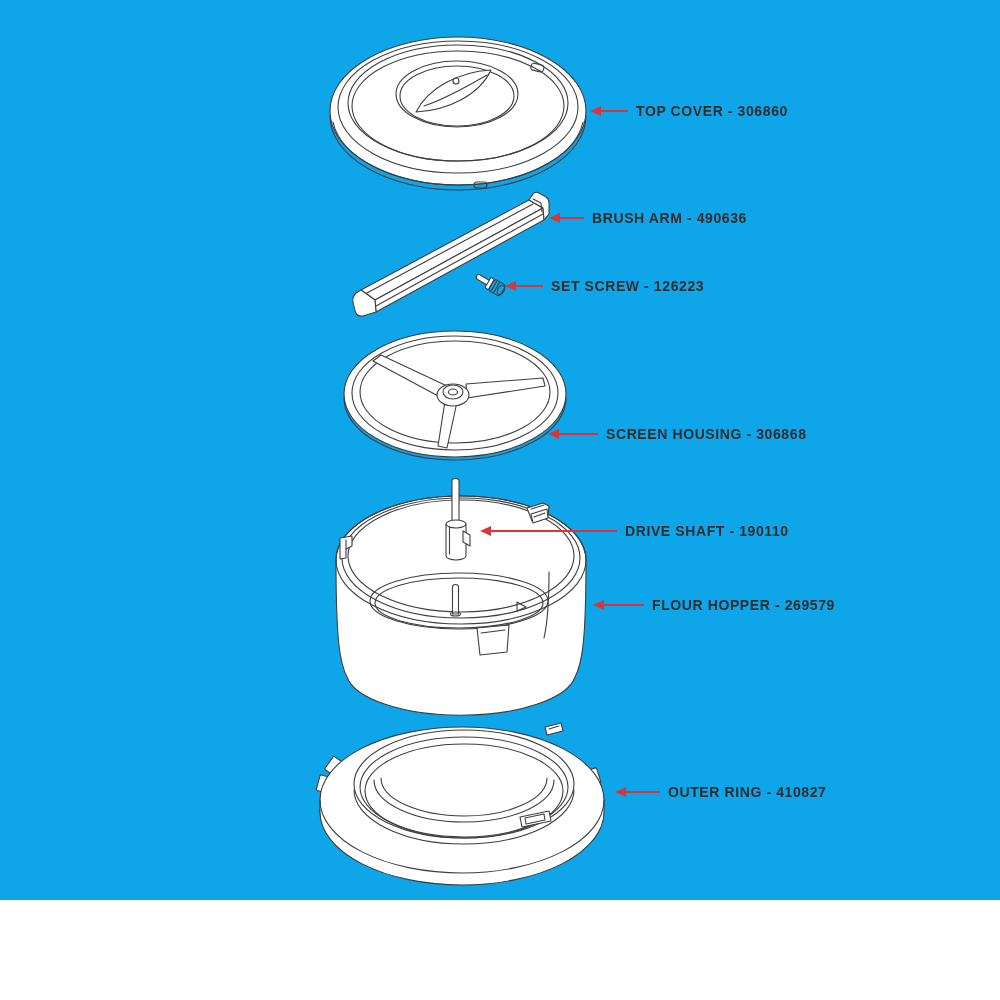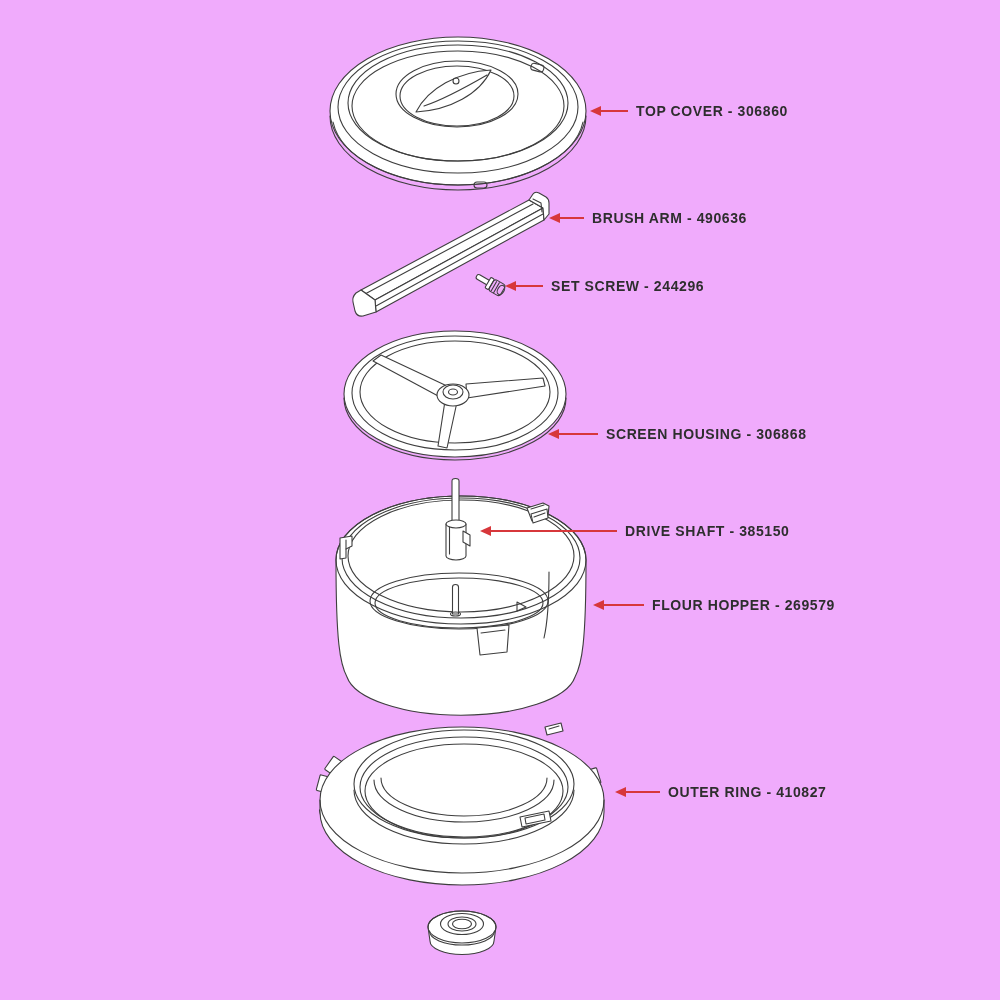--- a/index.html
+++ b/index.html
@@ -1,16 +1,16 @@
 <!DOCTYPE html>
 <html><head>
 <meta charset="utf-8">
 <style>
   html,body{margin:0;padding:0;background:#ffffff;}
-  .stage{position:relative;width:1000px;height:1000px;background:#f0abfc;overflow:hidden;
+  .stage{position:relative;width:1000px;height:900px;background:#0ea5e9;overflow:hidden;
          font-family:"Liberation Sans",sans-serif;}
   .art-svg{position:absolute;left:0;top:0;}
   
   .art path,.art ellipse,.art rect,.art line,.art circle{
     stroke:#3e3e3e;stroke-width:1.1;fill:none;stroke-linecap:round;stroke-linejoin:round;}
   .art .w{fill:#ffffff;}
   .art .nostroke{stroke:none;}
   
   .part-label{position:absolute;display:flex;align-items:center;transform:translateY(-50%);z-index:5;}
   .arrow{position:relative;height:2.6px;background:#d7373b;margin-left:11px;flex:none;}
@@ -172,32 +172,32 @@
     <span class="ltxt">TOP COVER - 306860</span>
   </div>
 
   <div class="part-label" style="left:549px;top:218px">
     <span class="arrow" style="width:24px"></span>
     <span class="ltxt">BRUSH ARM - 490636</span>
   </div>
 
   <div class="part-label" style="left:505px;top:286px">
     <span class="arrow" style="width:27px"></span>
-    <span class="ltxt">SET SCREW - 244296</span>
+    <span class="ltxt">SET SCREW - 126223</span>
   </div>
 
 
   <div class="part-label" style="left:548px;top:434px">
     <span class="arrow" style="width:39px"></span>
     <span class="ltxt">SCREEN HOUSING - 306868</span>
   </div>
 
   <div class="part-label" style="left:480px;top:531px">
     <span class="arrow" style="width:126px"></span>
-    <span class="ltxt">DRIVE SHAFT - 385150</span>
+    <span class="ltxt">DRIVE SHAFT - 190110</span>
   </div>
 
   <div class="part-label" style="left:593px;top:605px">
     <span class="arrow" style="width:40px"></span>
     <span class="ltxt">FLOUR HOPPER - 269579</span>
   </div>
 
   <div class="part-label" style="left:615px;top:792px">
     <span class="arrow" style="width:34px"></span>
     <span class="ltxt">OUTER RING - 410827</span>

